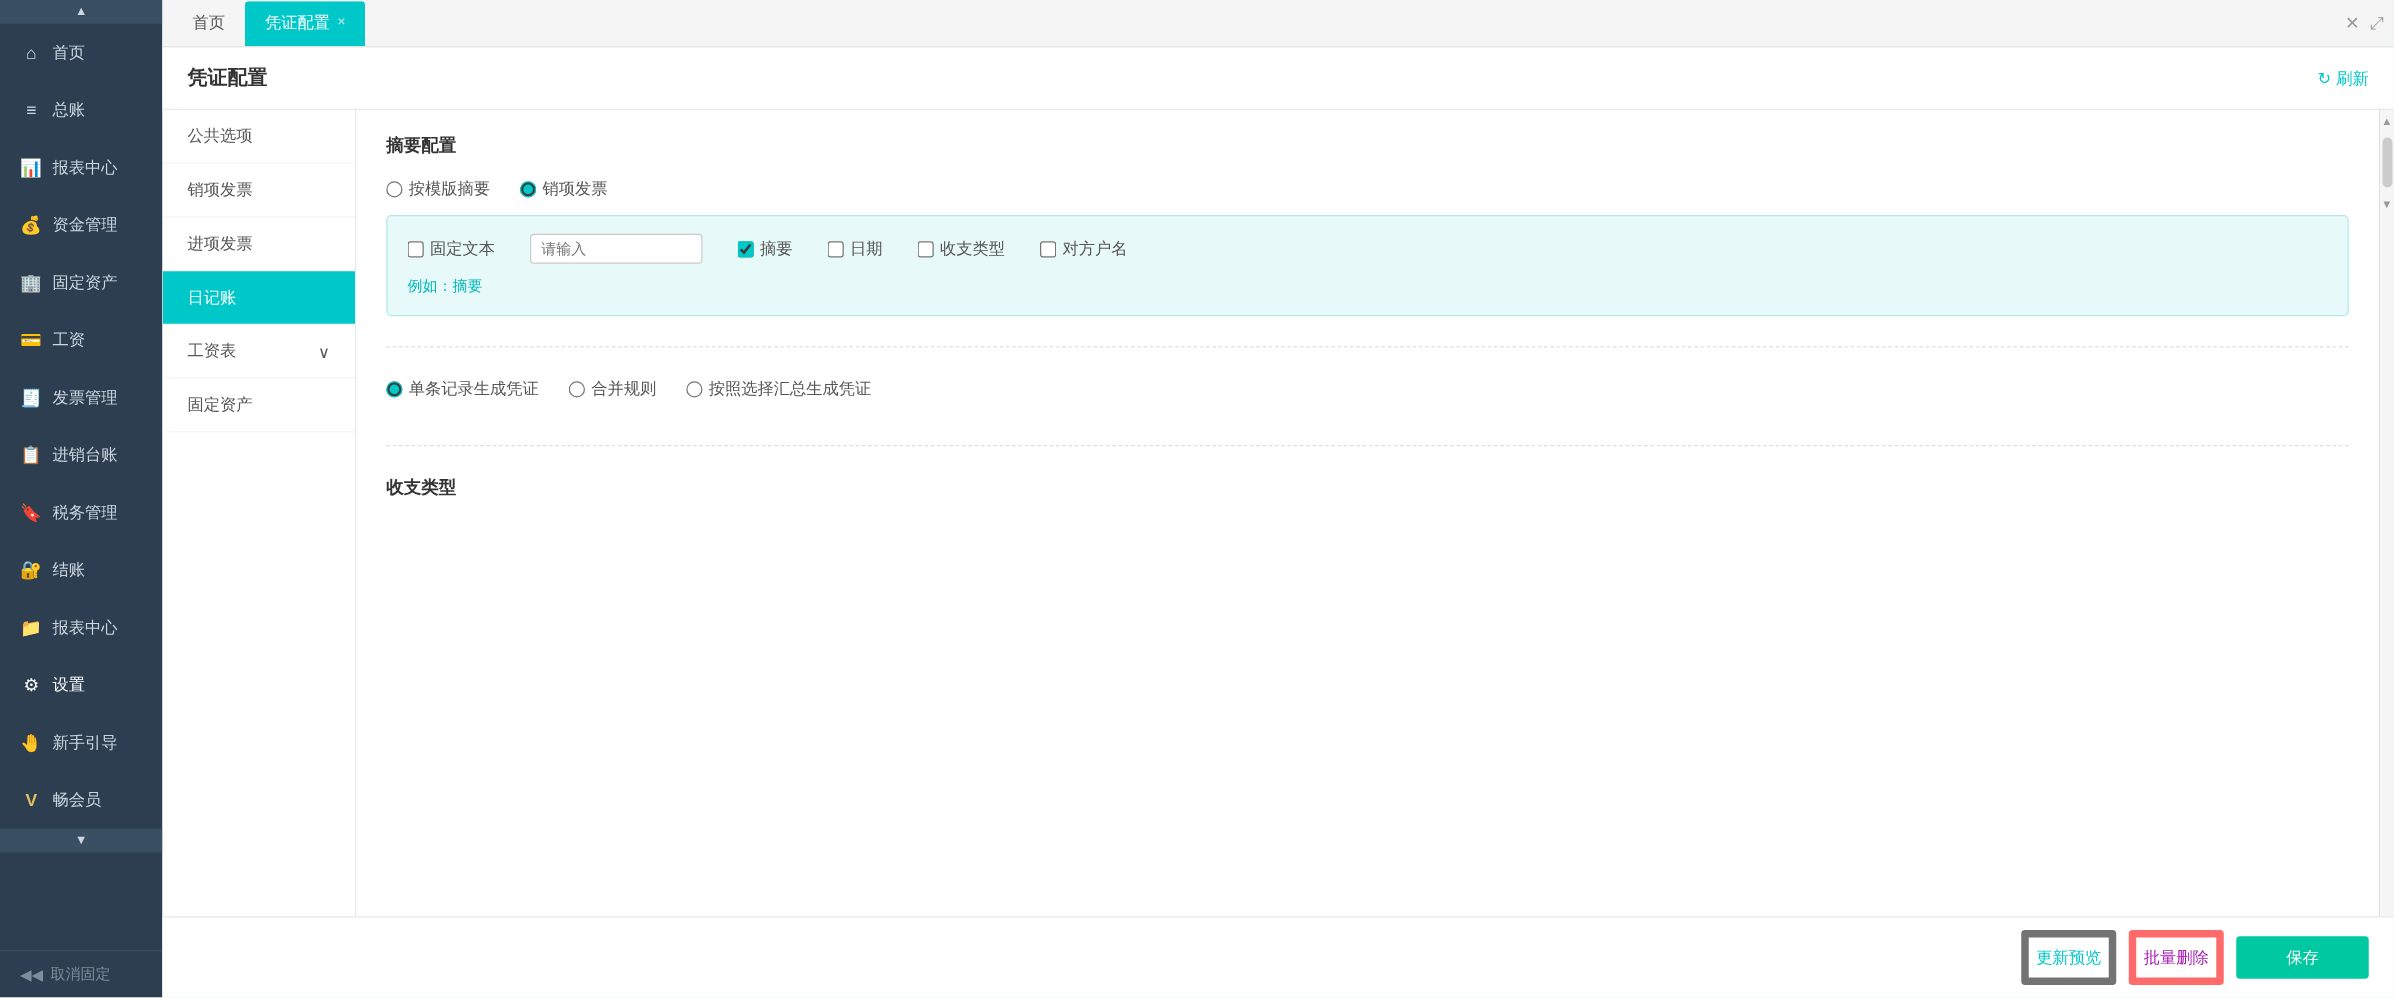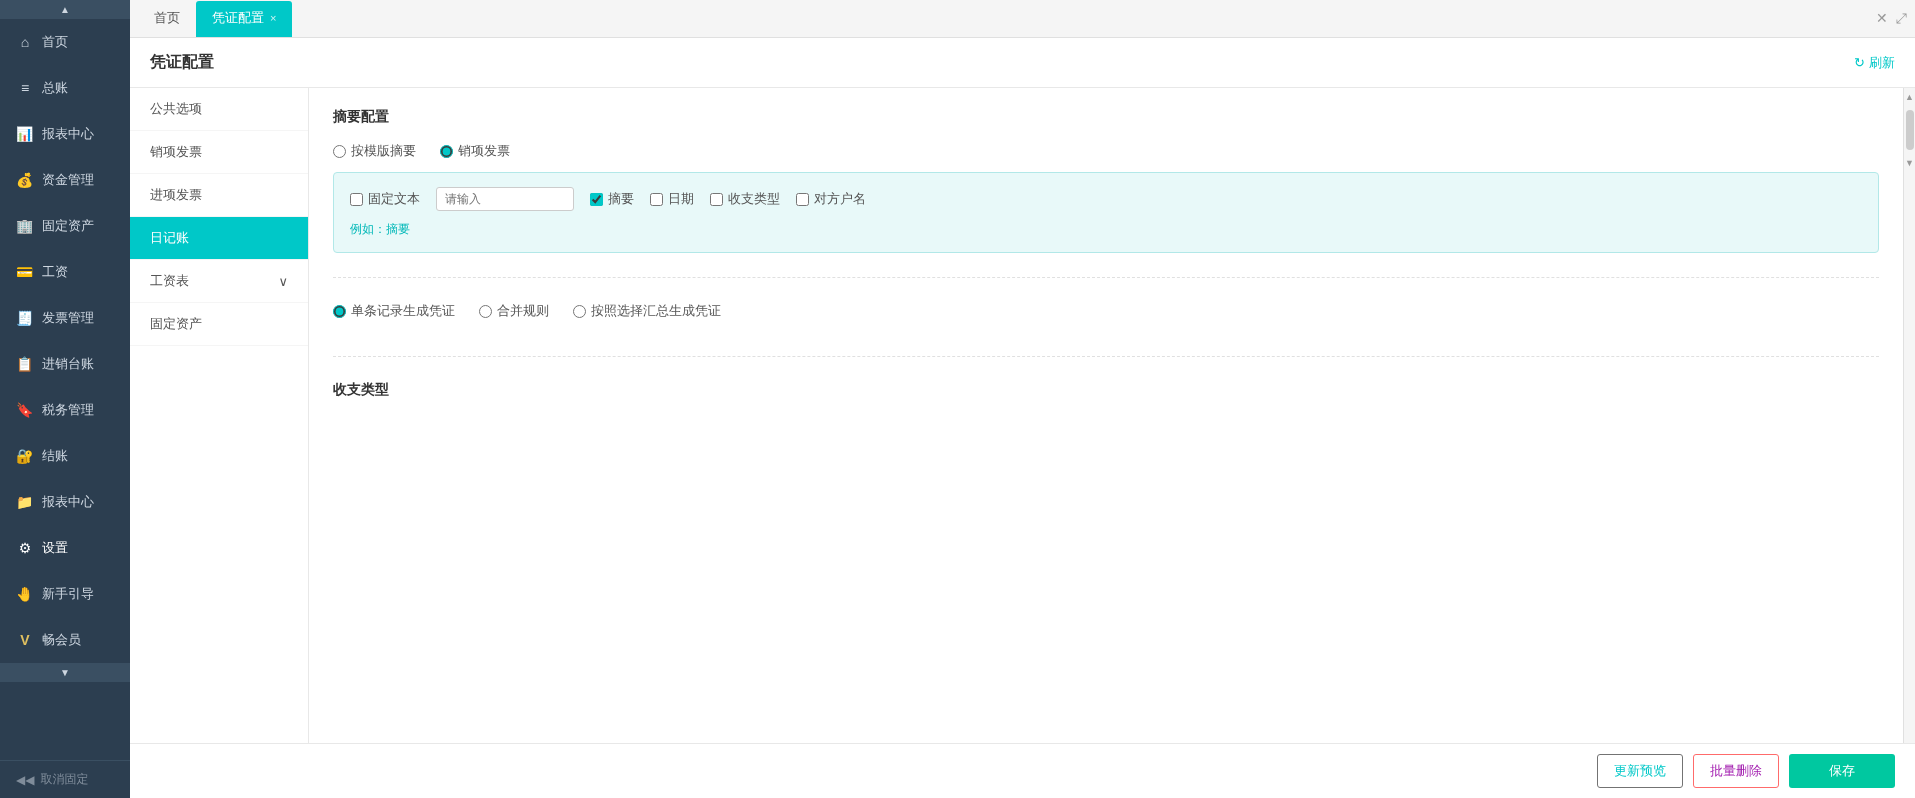--- a/index.html
+++ b/index.html
@@ -121,21 +121,21 @@
 
     
     .content-area {
       display: flex;
       flex: 1;
       overflow: hidden;
     }
 
     
     .left-nav {
-      width: 179px;
+      width: 155px;
       background: #fff;
       border-right: 1px solid #e8e8e8;
       flex-shrink: 0;
       overflow-y: auto;
     }
     .left-nav-item {
       padding: 12px 20px;
       cursor: pointer;
       color: #555;
       font-size: 13px;
@@ -195,21 +195,21 @@
     
     .summary-box {
       background: #e8f9f9;
       border: 1px solid #b2e8e8;
       border-radius: 4px;
       padding: 14px 16px;
       margin-top: 8px;
     }
     .summary-options-row {
       display: flex;
-      gap: 16px;
+      gap: 28px;
       flex-wrap: wrap;
     }
     .summary-input {
       border: 1px solid #ccc;
       border-radius: 3px;
       padding: 4px 8px;
       font-size: 12px;
       color: #999;
       width: 138px;
       outline: none;
@@ -225,24 +225,24 @@
       background: #fff;
       border-top: 1px solid #e8e8e8;
       padding: 10px 20px;
       display: flex;
       justify-content: flex-end;
       align-items: center;
       gap: 10px;
       flex-shrink: 0;
     }
     .btn-outline {
-      border: 1px solid #737373;
+      border: 6px solid #737373;
       color: #00c8c8;
       background: #fff;
-      padding: 7px 16px;
+      padding: 7px 6px;
       border-radius: 3px;
       cursor: pointer;
       font-size: 13px;
     }
     .btn-outline.danger {
       border-color: #ff6b6b;
       color: #a21caf;
     }
     .btn-primary {
       background: #00c8a0;

